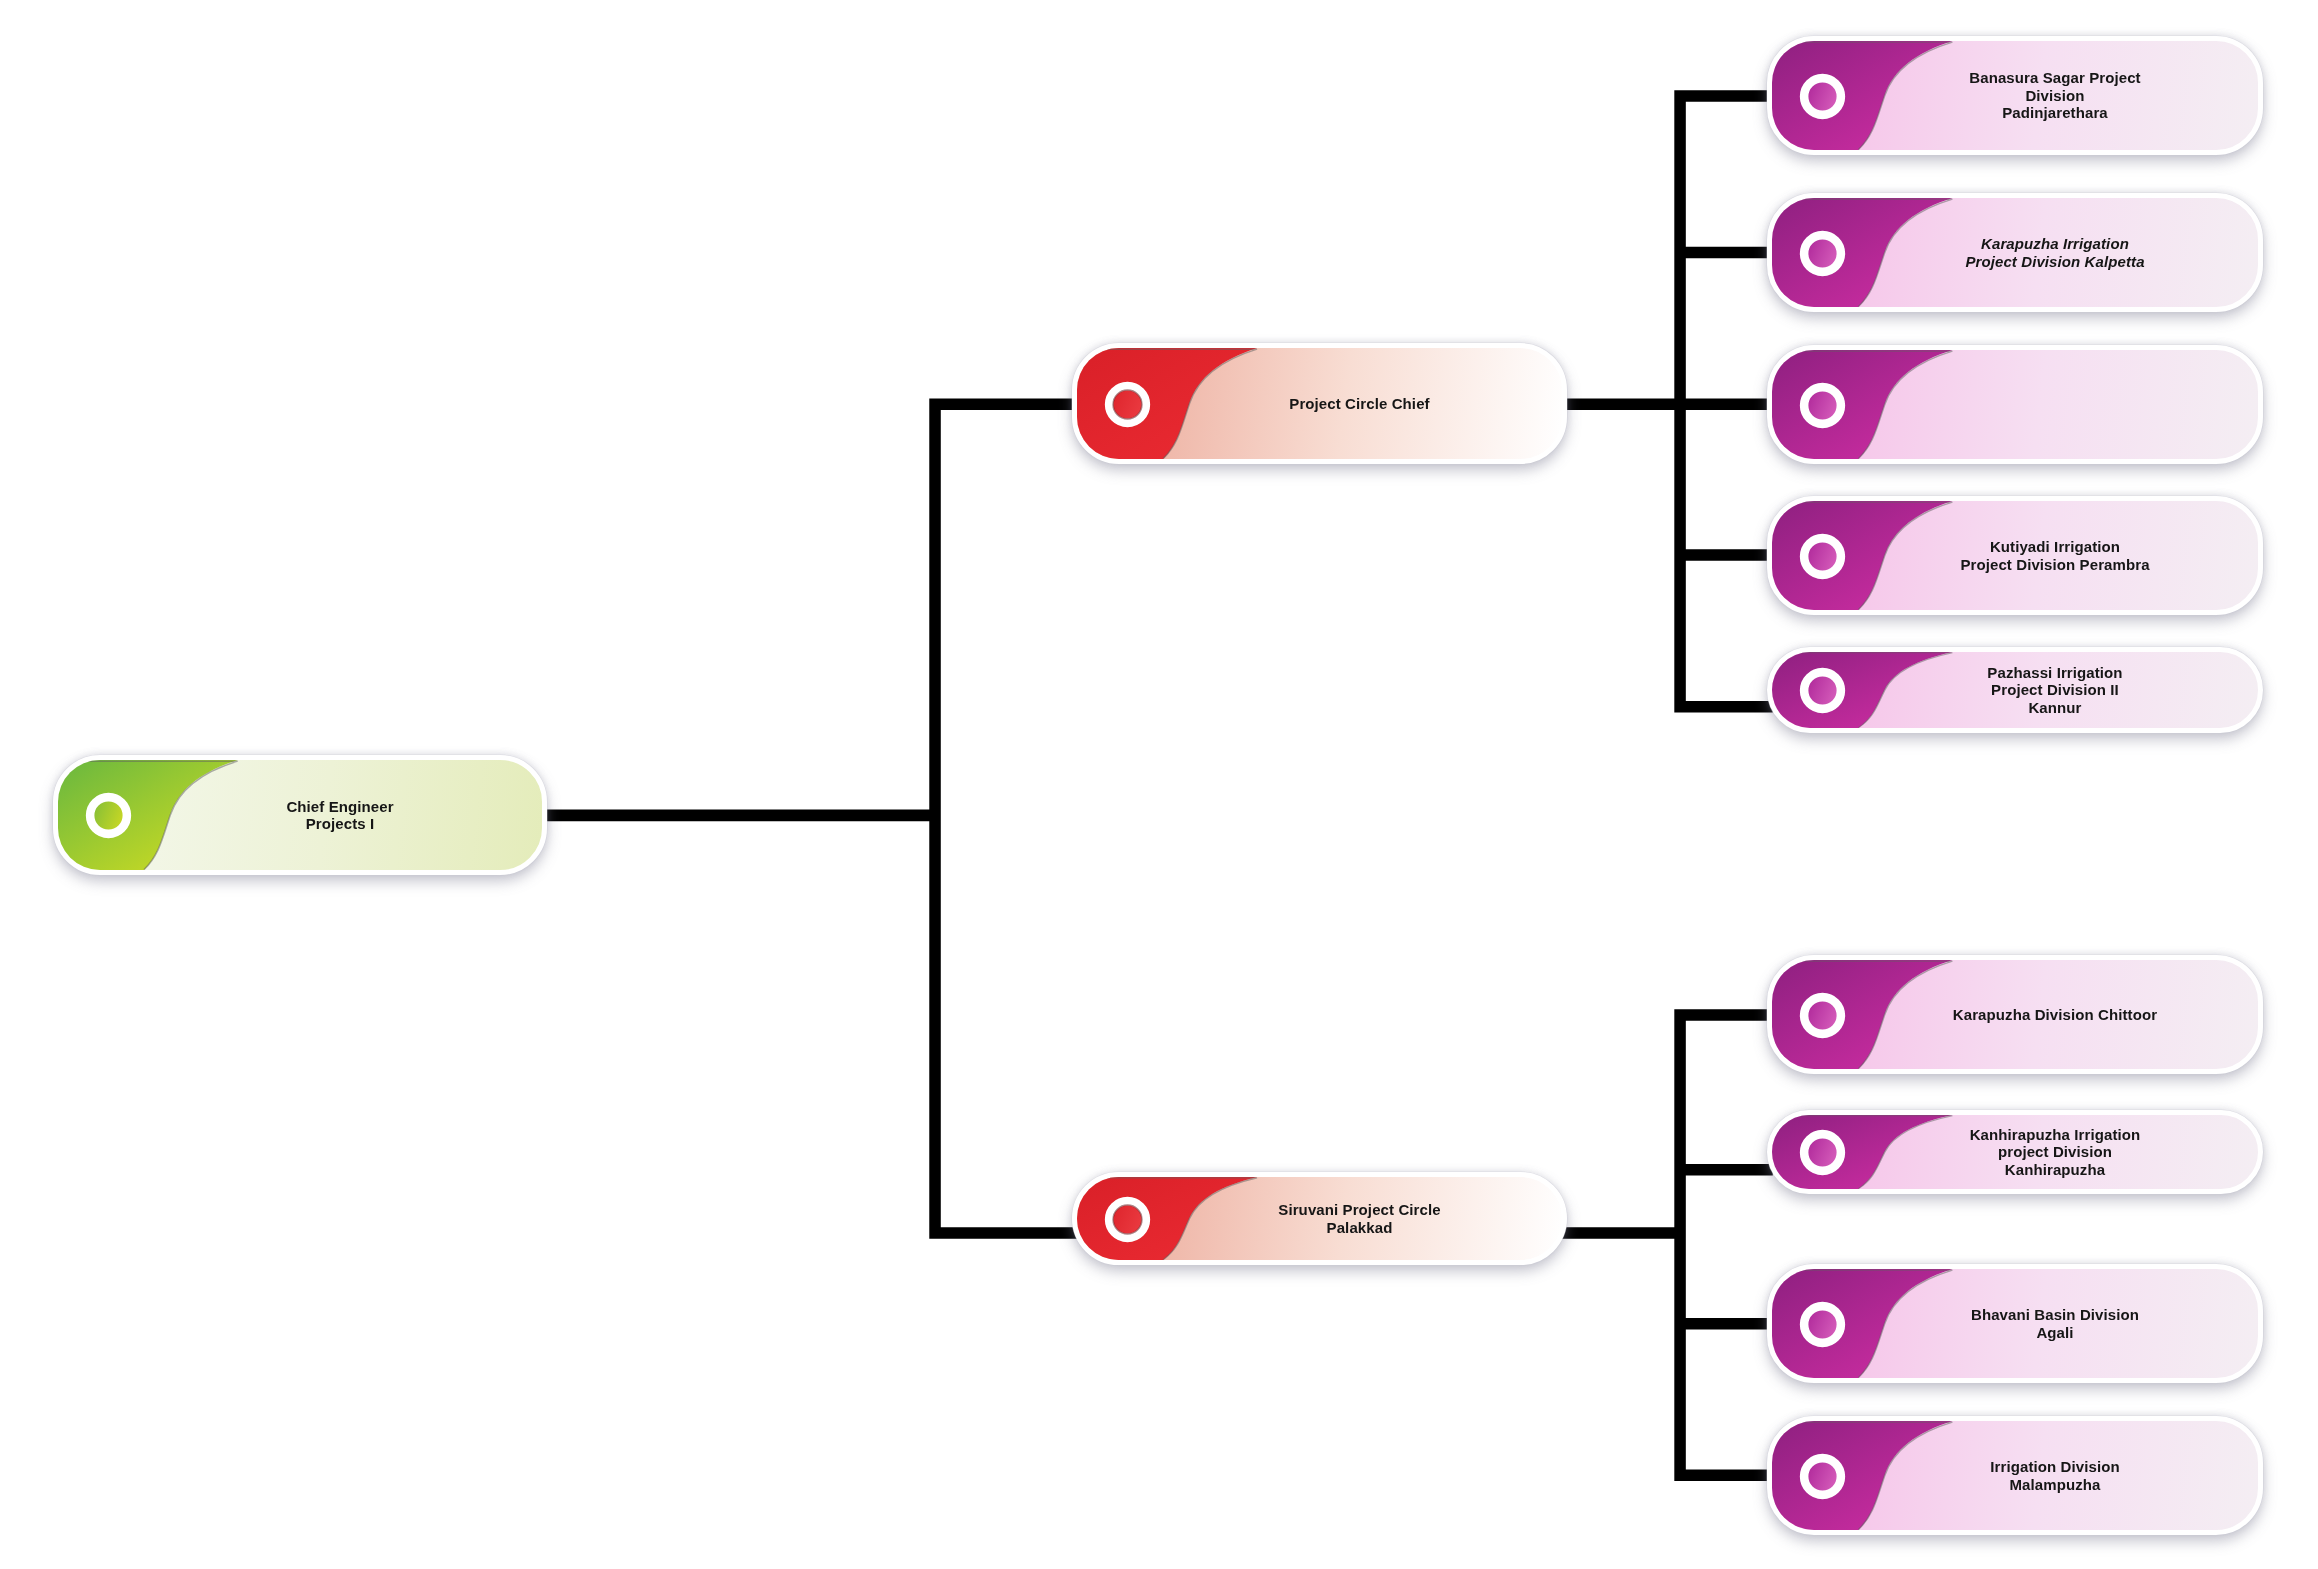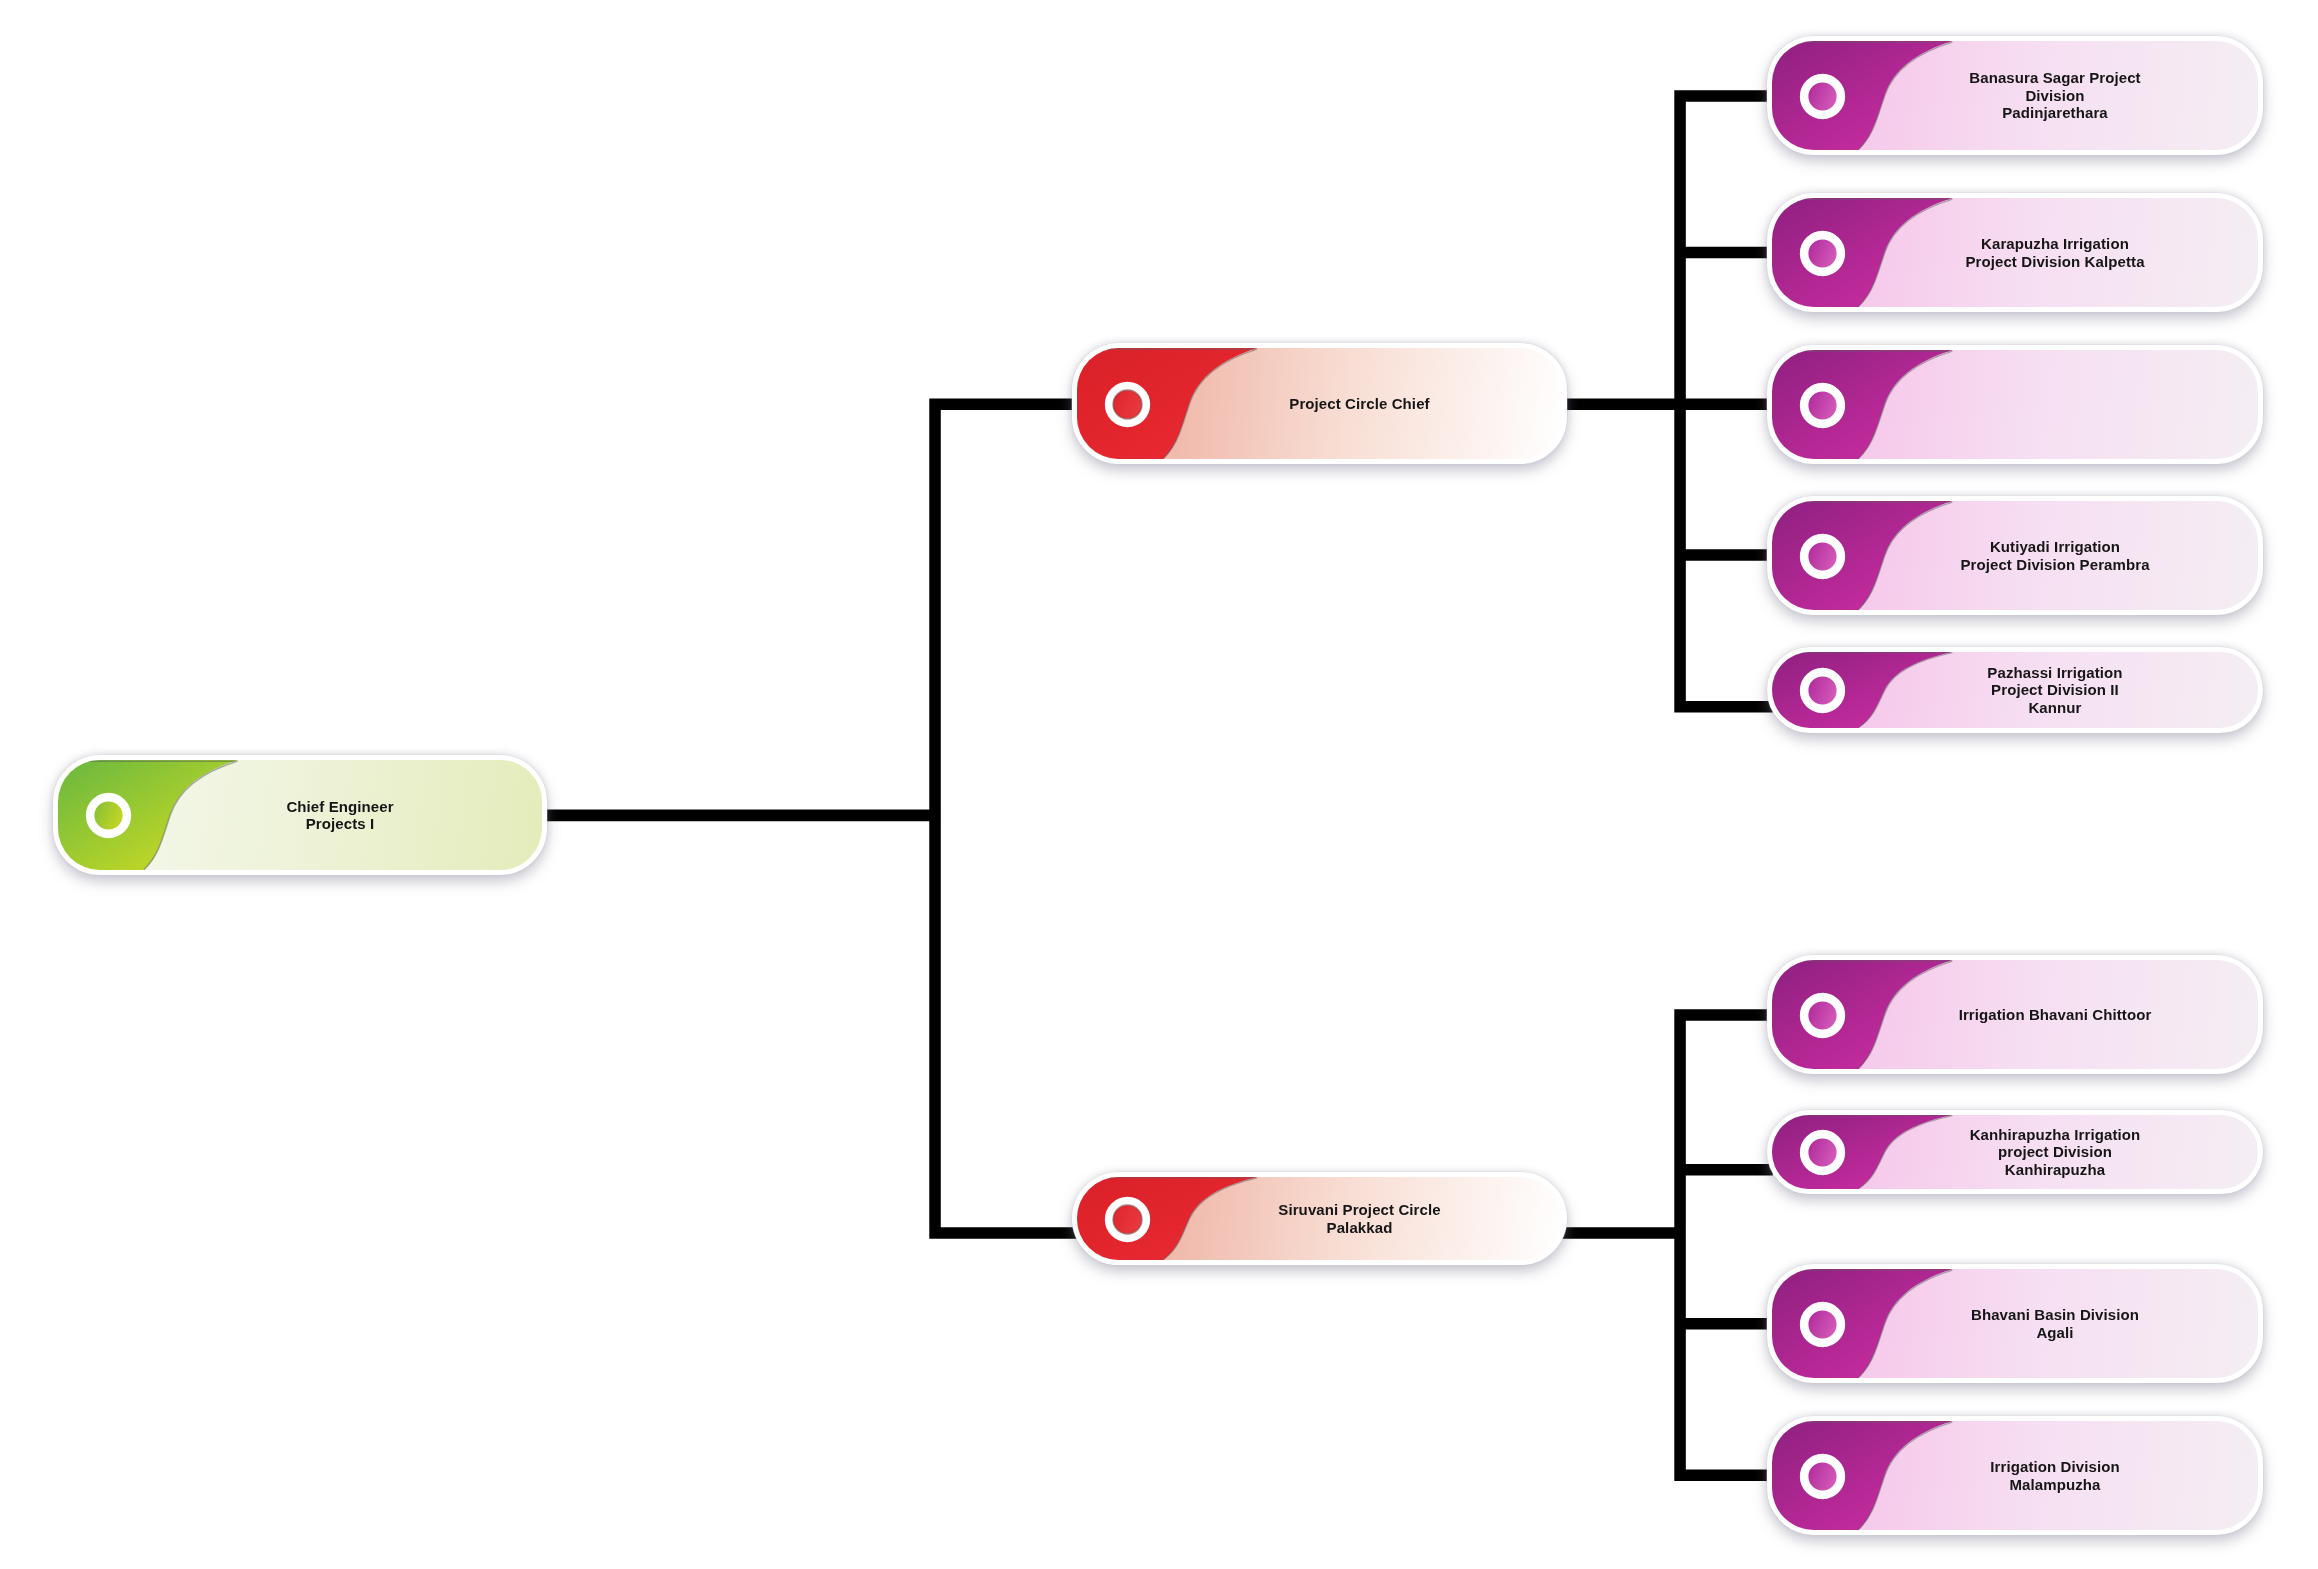--- a/index.html
+++ b/index.html
@@ -151,21 +151,21 @@
         <path d="M14,2 H288 C230,21 194,51 180,95 C168,133 162,165 138,189" fill="none" stroke="rgba(95,95,95,0.5)" stroke-width="2.5"></path>
       </svg>
       <svg class="ring" viewBox="0 0 80 80">
         <circle cx="40" cy="40" r="30" fill="url(#grad-magenta-dot)" stroke="#ffffff" stroke-width="14"></circle>
         <circle class="hole-edge" cx="40" cy="40" r="23.5" fill="none" stroke="rgba(90,10,14,0.5)" stroke-width="2.5"></circle>
       </svg>
       <div class="label">Banasura Sagar Project
 Division
 Padinjarethara</div>
     </div>
-    <div class="node v-magenta" style="left: 1767px; top: 193px; width: 496px; height: 119px; background-image: linear-gradient(97deg, rgb(246, 197, 233) 14%, rgb(246, 223, 242) 55%, rgb(244, 238, 243) 100%);">
+    <div class="node v-magenta" style="left: 1767px; top: 193px; width: 496px; height: 119px; background-image: linear-gradient(97deg, rgb(246, 197, 233) 14%, rgb(246, 223, 242) 55%, rgb(244, 238, 243) 100%); font-style: italic;">
       <svg class="deco" viewBox="0 0 776 190" preserveAspectRatio="none">
         <path d="M0,0 H288 C230,20 194,50 180,94 C168,132 162,164 138,190 H0 Z" fill="url(#grad-magenta-swoosh)"></path>
         <path d="M14,2 H288 C230,21 194,51 180,95 C168,133 162,165 138,189" fill="none" stroke="rgba(95,95,95,0.5)" stroke-width="2.5"></path>
       </svg>
       <svg class="ring" viewBox="0 0 80 80">
         <circle cx="40" cy="40" r="30" fill="url(#grad-magenta-dot)" stroke="#ffffff" stroke-width="14"></circle>
         <circle class="hole-edge" cx="40" cy="40" r="23.5" fill="none" stroke="rgba(90,10,14,0.5)" stroke-width="2.5"></circle>
       </svg>
       <div class="label">Karapuzha Irrigation
 Project Division Kalpetta</div>
@@ -207,21 +207,21 @@
     </div>
     <div class="node v-magenta" style="left: 1767px; top: 955px; width: 496px; height: 119px; background-image: linear-gradient(97deg, rgb(246, 197, 233) 14%, rgb(246, 223, 242) 55%, rgb(244, 238, 243) 100%);">
       <svg class="deco" viewBox="0 0 776 190" preserveAspectRatio="none">
         <path d="M0,0 H288 C230,20 194,50 180,94 C168,132 162,164 138,190 H0 Z" fill="url(#grad-magenta-swoosh)"></path>
         <path d="M14,2 H288 C230,21 194,51 180,95 C168,133 162,165 138,189" fill="none" stroke="rgba(95,95,95,0.5)" stroke-width="2.5"></path>
       </svg>
       <svg class="ring" viewBox="0 0 80 80">
         <circle cx="40" cy="40" r="30" fill="url(#grad-magenta-dot)" stroke="#ffffff" stroke-width="14"></circle>
         <circle class="hole-edge" cx="40" cy="40" r="23.5" fill="none" stroke="rgba(90,10,14,0.5)" stroke-width="2.5"></circle>
       </svg>
-      <div class="label">Irrigation Bhavani Chittoor</div>
+      <div class="label">Karapuzha Division Chittoor</div>
     </div>
     <div class="node v-magenta" style="left: 1767px; top: 1110px; width: 496px; height: 84px; background-image: linear-gradient(97deg, rgb(246, 197, 233) 14%, rgb(246, 223, 242) 55%, rgb(244, 238, 243) 100%);">
       <svg class="deco" viewBox="0 0 776 190" preserveAspectRatio="none">
         <path d="M0,0 H288 C230,20 194,50 180,94 C168,132 162,164 138,190 H0 Z" fill="url(#grad-magenta-swoosh)"></path>
         <path d="M14,2 H288 C230,21 194,51 180,95 C168,133 162,165 138,189" fill="none" stroke="rgba(95,95,95,0.5)" stroke-width="2.5"></path>
       </svg>
       <svg class="ring" viewBox="0 0 80 80">
         <circle cx="40" cy="40" r="30" fill="url(#grad-magenta-dot)" stroke="#ffffff" stroke-width="14"></circle>
         <circle class="hole-edge" cx="40" cy="40" r="23.5" fill="none" stroke="rgba(90,10,14,0.5)" stroke-width="2.5"></circle>
       </svg>

